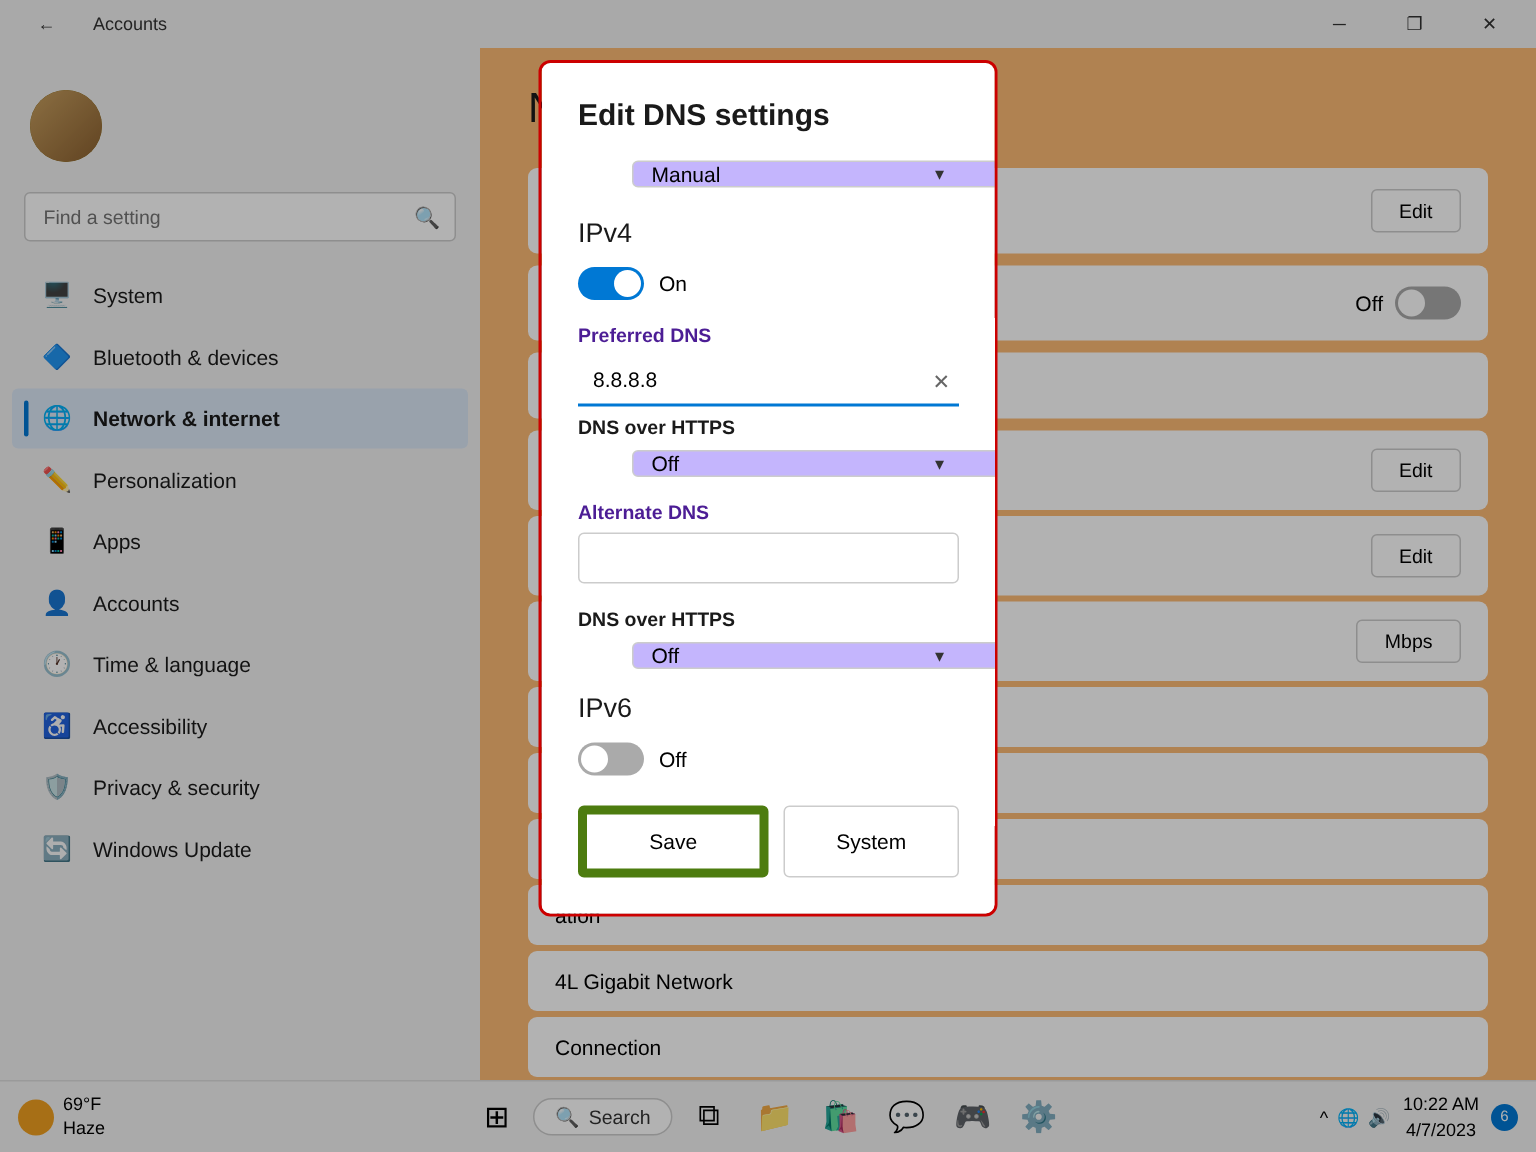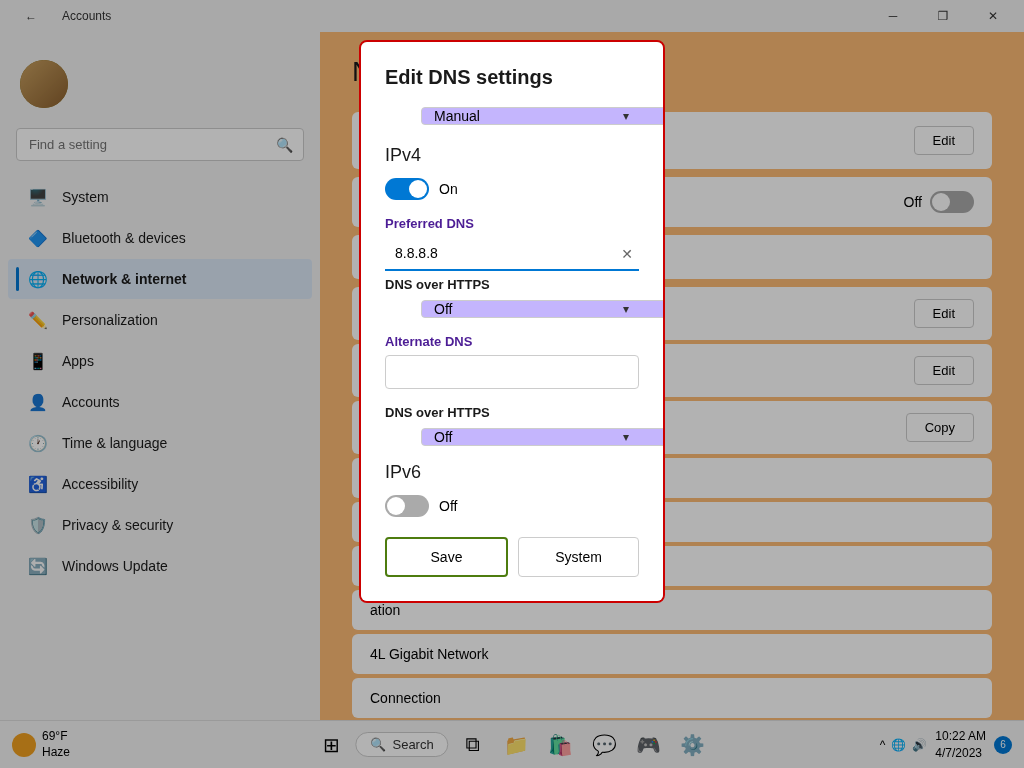--- a/index.html
+++ b/index.html
@@ -382,21 +382,21 @@
     }
 
     .dialog-actions {
       display: flex;
       gap: 10px;
       margin-top: 20px;
     }
     .btn-save {
       flex: 1;
       padding: 10px;
-      border: 2px solid #4d7c0f;
+      border: 6px solid #4d7c0f;
       border-radius: 4px;
       background: white;
       cursor: pointer;
       font-size: 14px;
     }
     .btn-cancel {
       flex: 1;
       padding: 10px;
       border: 1px solid #ccc;
       border-radius: 4px;
@@ -464,21 +464,21 @@
       align-items: center;
       gap: 8px;
     }
     .system-tray {
       display: flex;
       align-items: center;
       gap: 6px;
       font-size: 12px;
     }
     .clock {
-      text-align: left;
+      text-align: center;
       font-size: 12px;
       line-height: 1.4;
     }
     .notification-badge {
       background: #0078d4;
       color: white;
       border-radius: 50%;
       width: 18px;
       height: 18px;
       display: flex;
@@ -592,21 +592,21 @@
     <div class="detail-row" style="margin-top:8px;">
       <span>DHCP)</span>
       <button class="edit-btn">Edit</button>
     </div>
     <div class="detail-row">
       <span>DHCP)</span>
       <button class="edit-btn">Edit</button>
     </div>
     <div class="detail-row">
       <span>Mbps)</span>
-      <button class="copy-btn">Copy</button>
+      <button class="copy-btn">Mbps</button>
     </div>
     <div class="detail-row">
       <span>5b:6eea:7a5e%15</span>
     </div>
     <div class="detail-row">
       <span>28</span>
     </div>
     <div class="detail-row">
       <span>: (Unencrypted)</span>
     </div>

